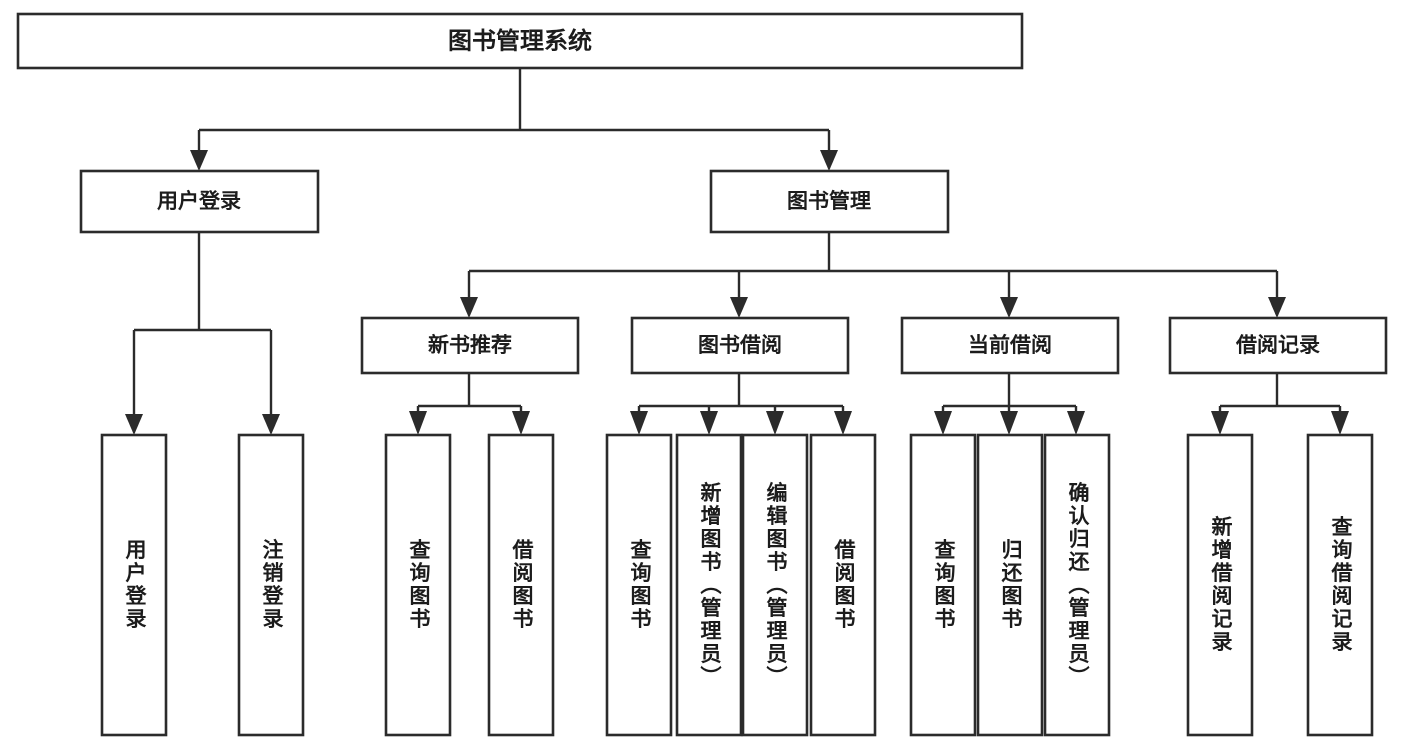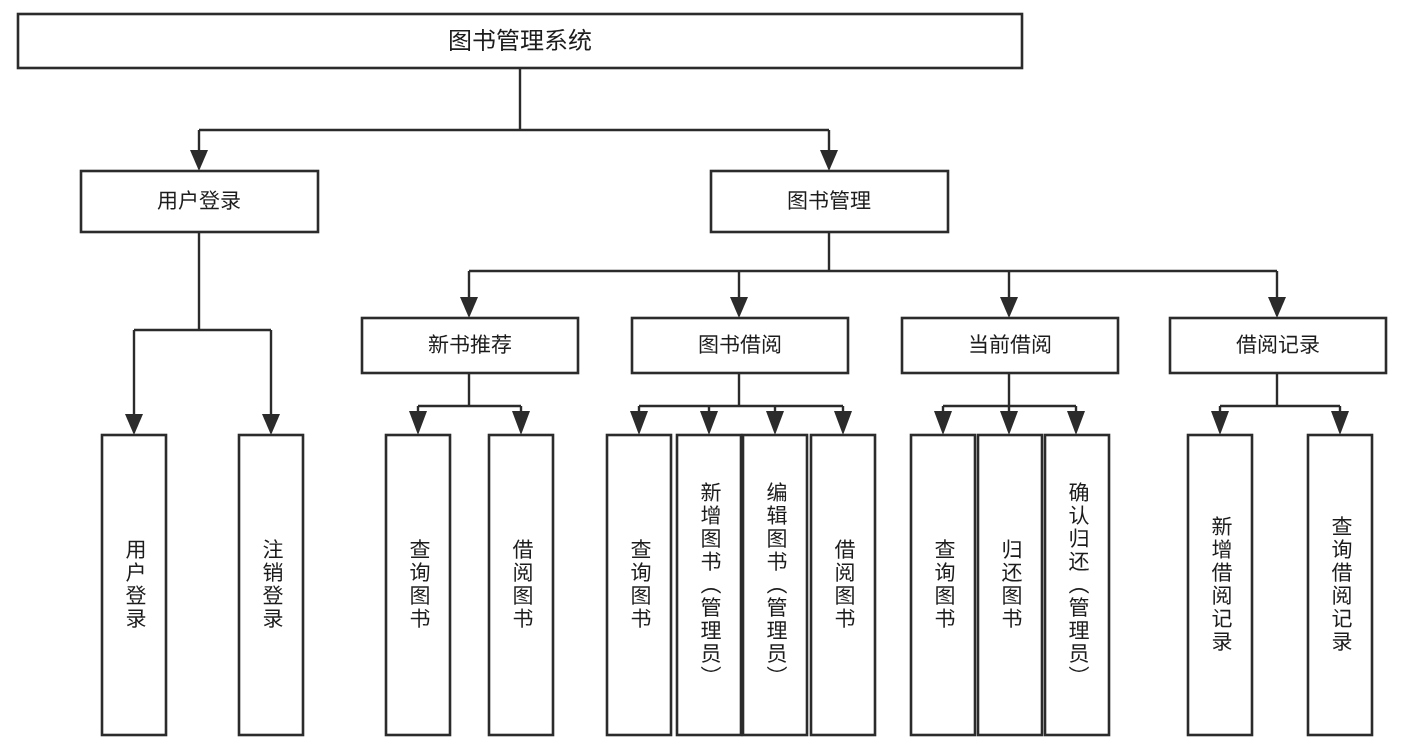--- a/index.html
+++ b/index.html
@@ -12,20 +12,21 @@
     width: 1405px;
     height: 747px;
     overflow: hidden;
     font-family: "DejaVu Sans", "Liberation Sans", sans-serif;
   }
   #diagram-root {
     position: relative;
     width: 1405px;
     height: 545px;
     background: #ffffff;
+    font-weight: bold;
   }
   svg#diagram-svg {
     position: absolute;
     top: 0;
     left: 0;
     width: 1405px;
     height: 747px;
     display: block;
   }
   .node-box {

